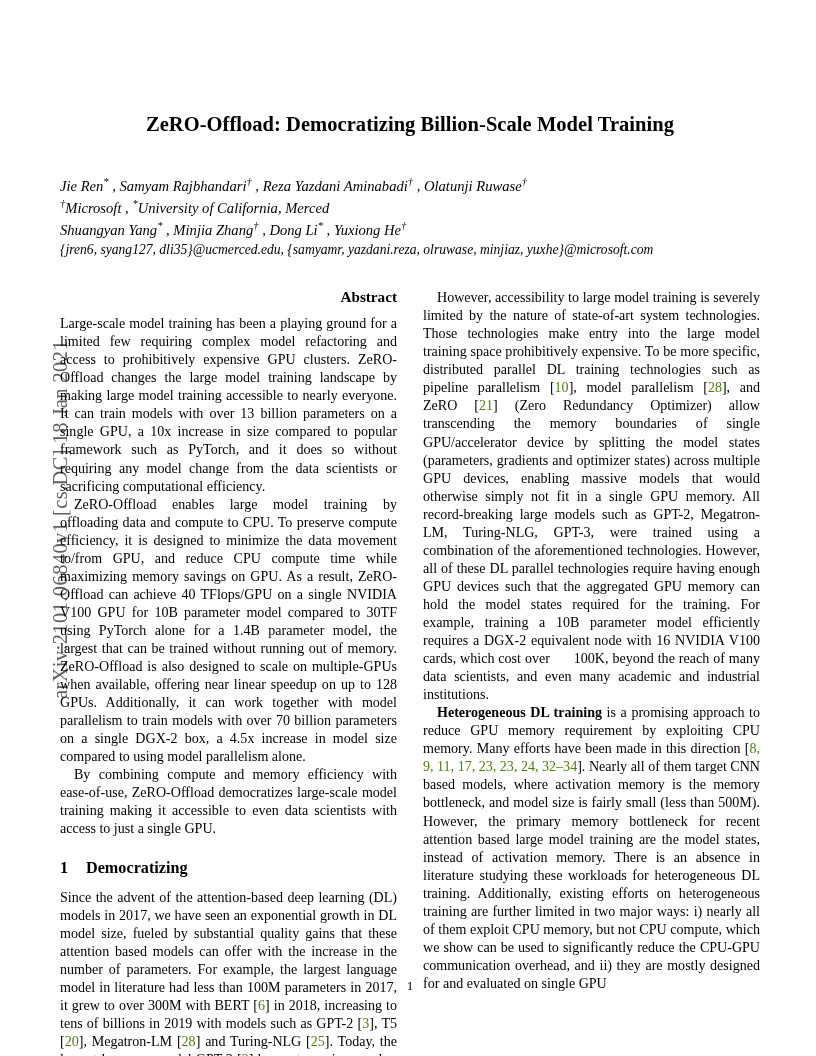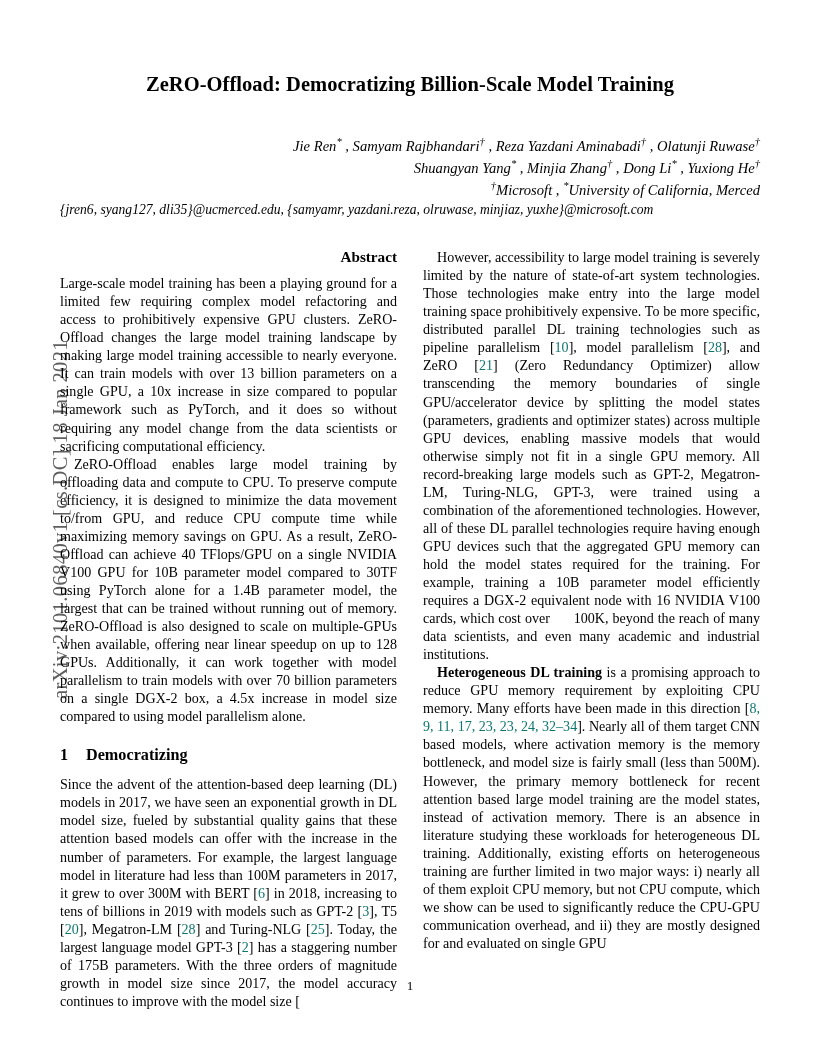--- a/index.html
+++ b/index.html
@@ -42,33 +42,33 @@
   
   #page {
     position: absolute;
     left: 60px;
     top: 0px;
     width: 700px;
     height: 1056px;
   }
 
   #title-block {
-    padding-top: 72px;
+    padding-top: 112px;
   }
   #paper-title {
     font-size: 20.5px;
     font-weight: bold;
     text-align: center;
     letter-spacing: 0.05px;
     line-height: 1.25;
   }
 
   #authors {
     margin-top: 37px;
-    text-align: right;
+    text-align: left;
     font-style: italic;
     font-size: 14.6px;
     line-height: 1.52;
   }
   #authors .author-line {
     white-space: nowrap;
   }
   #authors sup {
     font-size: 0.72em;
     vertical-align: super;
@@ -116,21 +116,21 @@
     font-size: 14.05px;
     line-height: 1.285;
     text-align: justify;
     text-justify: inter-word;
     hyphens: none;
   }
   p.para.indent {
     text-indent: 14px;
   }
   .cite {
-    color: #0f766e;
+    color: #4d7c0f;
   }
   .runin {
     font-weight: bold;
   }
   .mathit {
     margin-left: 20px;
   }
 
   #page-number {
     position: absolute;
@@ -148,34 +148,35 @@
   <div class="stamp-text">arXiv:2101.06840v1  [cs.DC]  18 Jan 2021</div>
 </div>
 
 <div id="page">
 
   <div id="title-block">
     <div id="paper-title">ZeRO-Offload: Democratizing Billion-Scale Model Training</div>
 
     <div id="authors">
       <div class="author-line"><span>Jie Ren<sup>*</sup> , Samyam Rajbhandari<sup>†</sup> , Reza Yazdani Aminabadi<sup>†</sup> , Olatunji Ruwase<sup>†</sup></span></div>
+      <div class="author-line"><span><sup>†</sup>Microsoft , <sup>*</sup>University of California, Merced</span></div>
       <div class="author-line"><span>Shuangyan Yang<sup>*</sup> , Minjia Zhang<sup>†</sup> , Dong Li<sup>*</sup> , Yuxiong He<sup>†</sup></span></div>
-      <div class="author-line"><span><sup>†</sup>Microsoft , <sup>*</sup>University of California, Merced</span></div>
     </div>
     <div id="emails">{jren6, syang127, dli35}@ucmerced.edu, {samyamr, yazdani.reza, olruwase, minjiaz, yuxhe}@microsoft.com</div>
   </div>
 
   <div id="columns">
 
     <div class="column">
 
       <div class="abstract-heading">Abstract</div>
 
       <p class="para">Large-scale model training has been a playing ground for a limited few requiring complex model refactoring and access to prohibitively expensive GPU clusters. ZeRO-Offload changes the large model training landscape by making large model training accessible to nearly everyone. It can train models with over 13 billion parameters on a single GPU, a 10x increase in size compared to popular framework such as PyTorch, and it does so without requiring any model change from the data scientists or sacrificing computational efficiency.</p>
       <p class="para indent">ZeRO-Offload enables large model training by offloading data and compute to CPU. To preserve compute efficiency, it is designed to minimize the data movement to/from GPU, and reduce CPU compute time while maximizing memory savings on GPU. As a result, ZeRO-Offload can achieve 40 TFlops/GPU on a single NVIDIA V100 GPU for 10B parameter model compared to 30TF using PyTorch alone for a 1.4B parameter model, the largest that can be trained without running out of memory. ZeRO-Offload is also designed to scale on multiple-GPUs when available, offering near linear speedup on up to 128 GPUs. Additionally, it can work together with model parallelism to train models with over 70 billion parameters on a single DGX-2 box, a 4.5x increase in model size compared to using model parallelism alone.</p>
+      <p class="para indent">By combining compute and memory efficiency with ease-of-use, ZeRO-Offload democratizes large-scale model training making it accessible to even data scientists with access to just a single GPU.</p>
 
       <div class="section-heading">
         <span class="secnum">1</span>
         <span>Democratizing</span>
       </div>
 
       <p class="para"><span>Since the advent of the attention-based deep learning (DL) models in 2017, we have seen an exponential growth in DL model size, fueled by substantial quality gains that these attention based models can offer with the increase in the number of parameters. For example, the largest language model in literature had less than 100M parameters in 2017, it grew to over 300M with BERT [</span><a class="cite">6</a><span>] in 2018, increasing to tens of billions in 2019 with models such as GPT-2 [</span><a class="cite">3</a><span>], T5 [</span><a class="cite">20</a><span>], Megatron-LM [</span><a class="cite">28</a><span>] and Turing-NLG [</span><a class="cite">25</a><span>]. Today, the largest language model GPT-3 [</span><a class="cite">2</a><span>] has a staggering number of 175B parameters. With the three orders of magnitude growth in model size since 2017, the model accuracy continues to improve with the model size [</span></p>
 
     </div>
 

